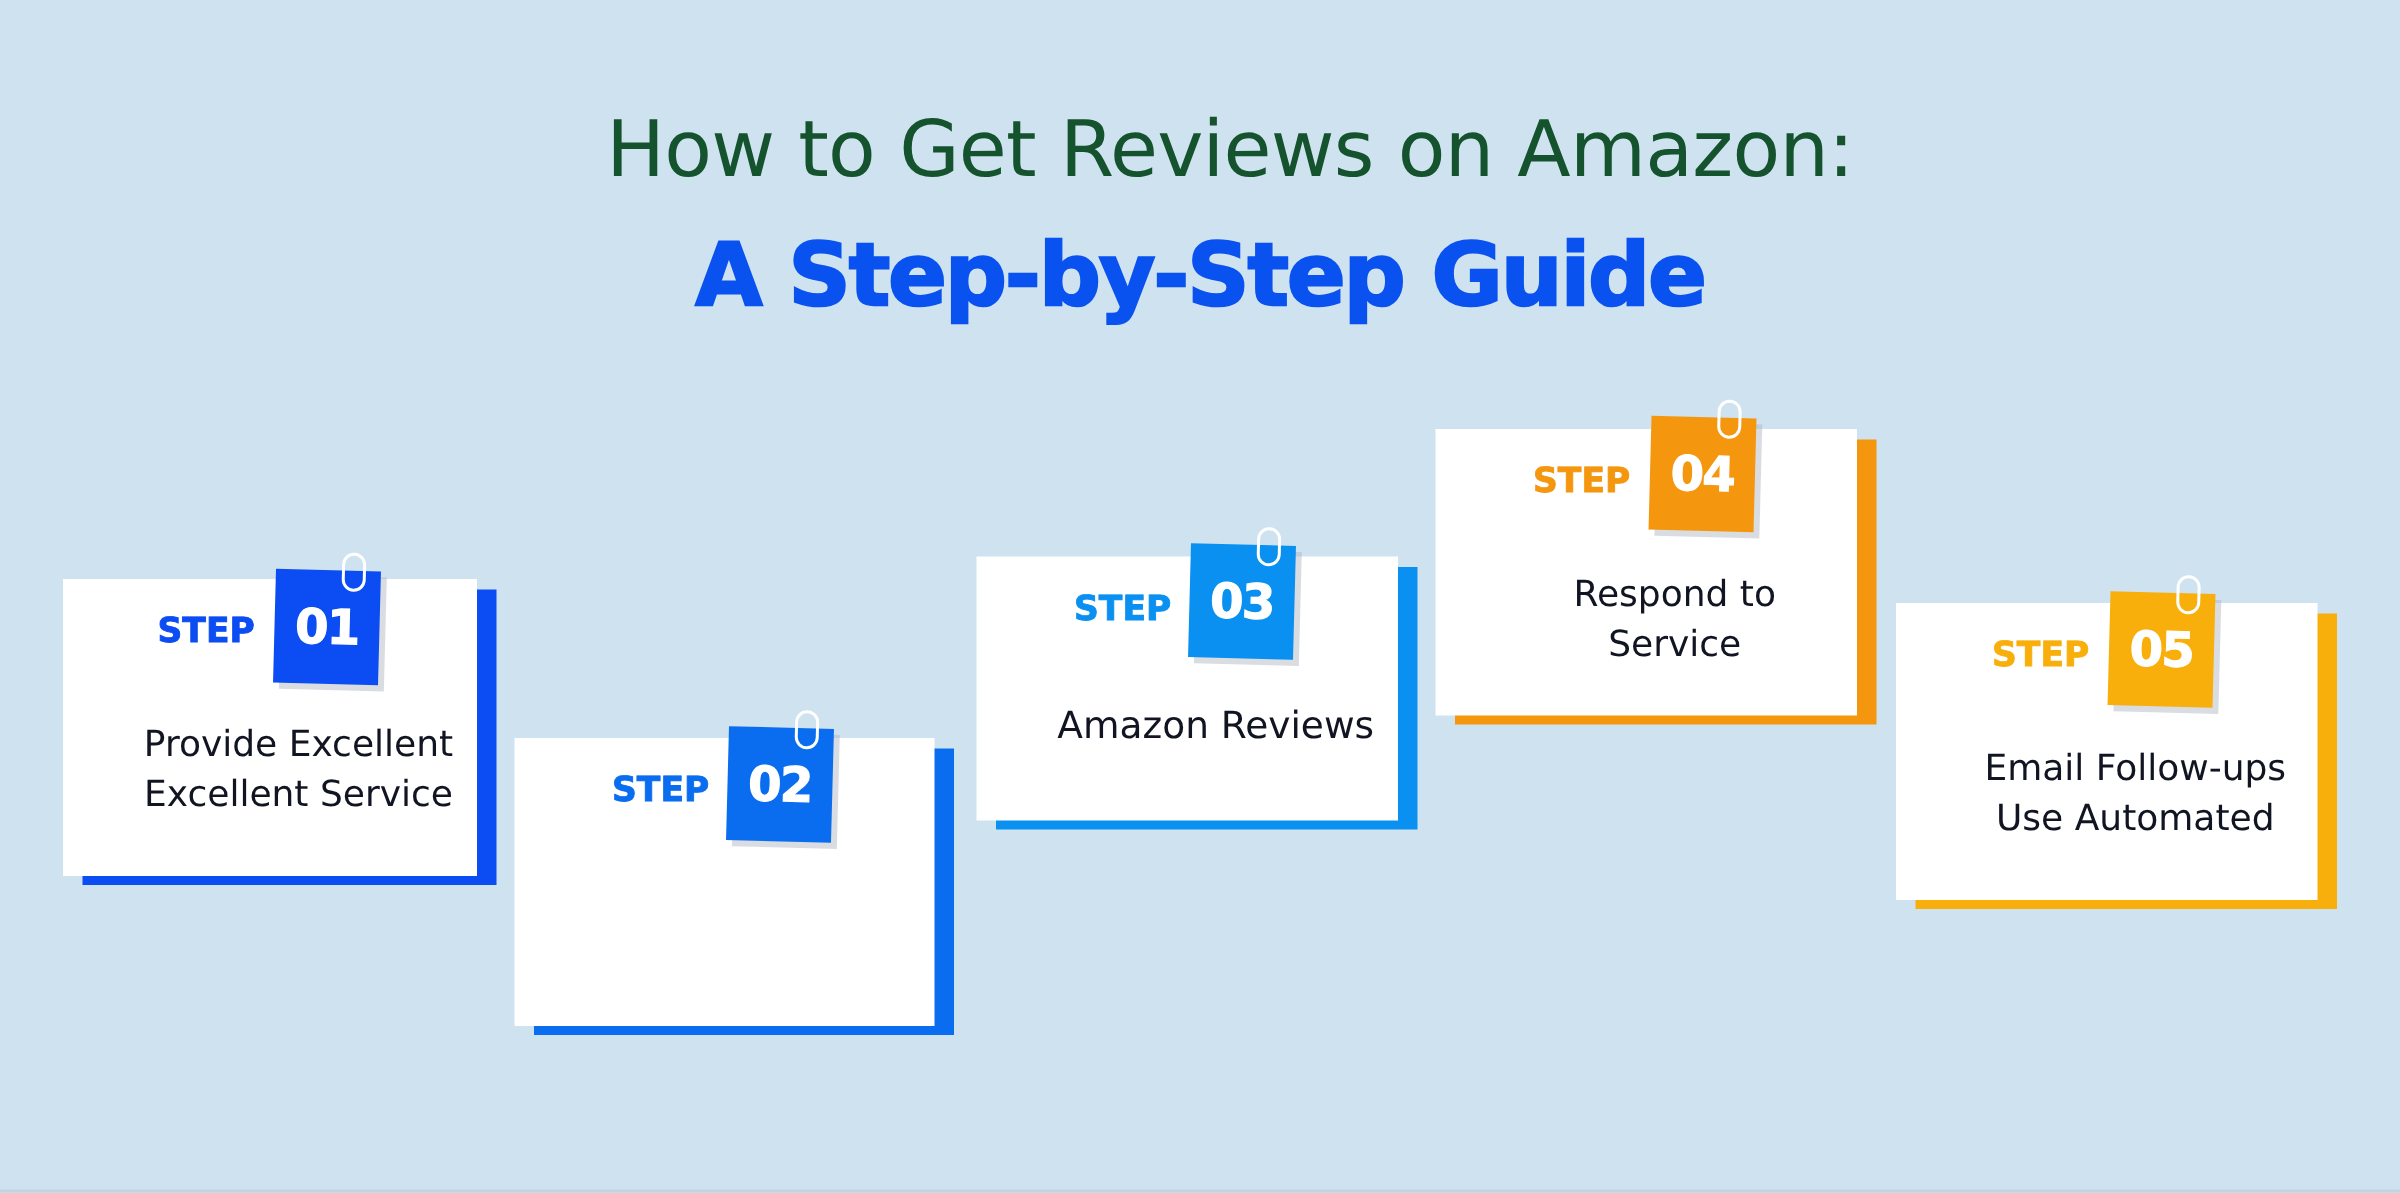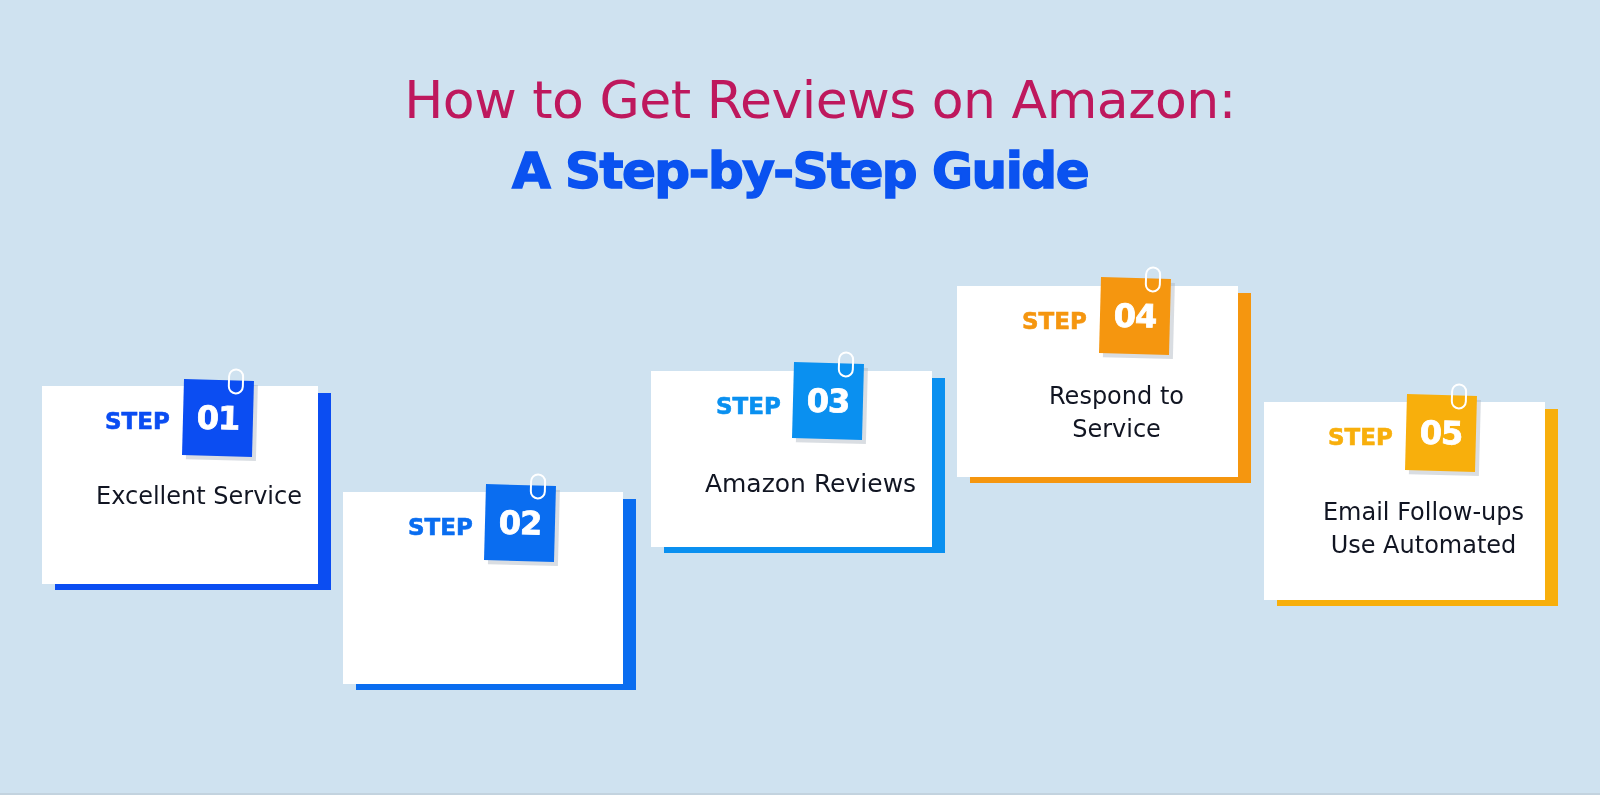--- a/index.html
+++ b/index.html
@@ -9,21 +9,21 @@
     font-family: "DejaVu Sans", "Liberation Sans", sans-serif;
   }
   .bottom-line { position: absolute; left: 0; right: 0; bottom: 0; height: 2px; background: #C3D3DF; }
   .title-wrap { position: absolute; left: 0; right: 0; top: 66px; text-align: center; }
   .title-line1 {
     font-family: "DejaVu Sans", sans-serif; font-weight: normal;
     font-size: 52px; line-height: 68px; letter-spacing: -0.5px; margin: 0;
   }
   .title-line2 {
     font-family: "DejaVu Sans", sans-serif; font-weight: bold;
-    font-size: 50px; line-height: 66px; letter-spacing: -1.5px; margin: 4px;
+    font-size: 58px; line-height: 66px; letter-spacing: -1.5px; margin: 16px;
     -webkit-text-stroke: 1.5px currentColor;
   }
   .card { position: absolute; }
   .card .shadow { position: absolute; left: 13px; top: 7px; right: -13px; bottom: -6px; }
   .card .face { position: absolute; inset: 0; background: #FFFFFF; }
   .step-label {
     position: absolute; font-weight: bold; font-size: 23px; letter-spacing: 0px;
     -webkit-text-stroke: 0.6px currentColor;
   }
   .badge {
@@ -41,33 +41,34 @@
   }
   .desc {
     position: absolute; left: 0; right: 0; text-align: center; color: #111522;
     font-size: 24px; line-height: 33px; margin-left: 38px;
   }
 </style>
 </head>
 <body>
 
 <div class="title-wrap">
-  <div class="title-line1" style="color:#be185d;padding-left:40px;">How to Get Reviews on Amazon:</div>
+  <div class="title-line1" style="color:#14532d;padding-left:40px;">How to Get Reviews on Amazon:</div>
   <div class="title-line2" style="color:#0A52F0;">A Step-by-Step Guide</div>
 </div>
 
 <div class="card" style="left:42px; top:386px; width:276px; height:198px;">
   <div class="shadow" style="background:#0B4DF2;"></div>
   <div class="face"></div>
   <div class="step-label" style="left:63px; top:22px; color:#0B4DF2;">STEP</div>
   <div class="badge" style="left:141px; top:-6px; background:#0B4DF2;">
     <span class="clip"></span>
     <span class="badge-num">01</span>
   </div>
   <div class="desc" style="top:94px;">
+    <div>Provide Excellent</div>
     <div>Excellent Service</div>
   </div>
 </div>
 
 <div class="card" style="left:343px; top:492px; width:280px; height:192px;">
   <div class="shadow" style="background:#0A6DF0;"></div>
   <div class="face"></div>
   <div class="step-label" style="left:65px; top:22px; color:#0A6DF0;">STEP</div>
   <div class="badge" style="left:142px; top:-7px; background:#0A6DF0;">
     <span class="clip"></span>

